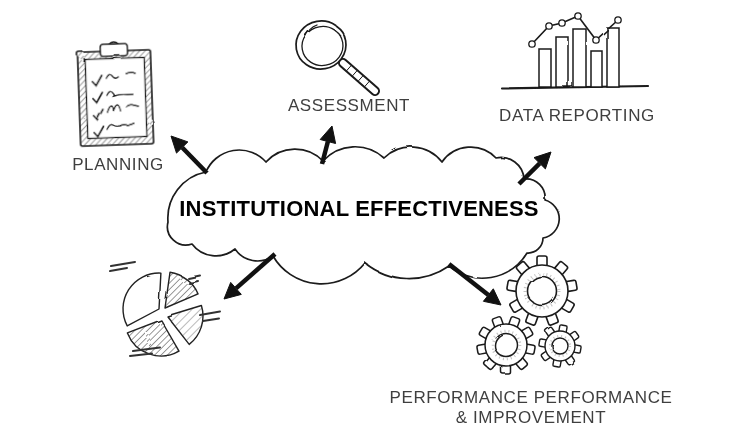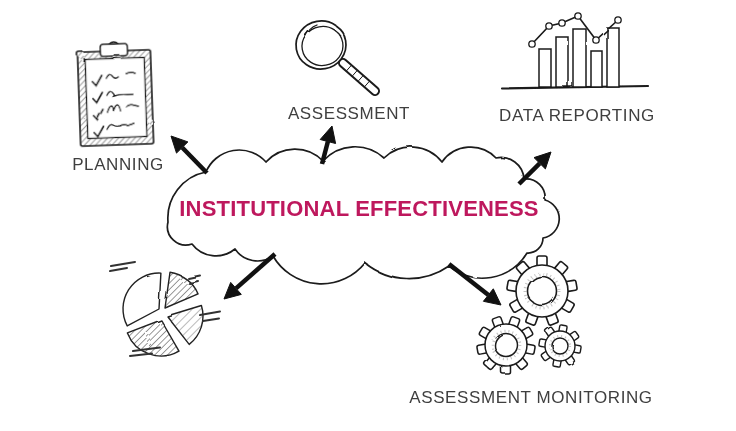--- a/index.html
+++ b/index.html
@@ -9,21 +9,21 @@
   }
   .stage svg{position:absolute;left:0;top:0;}
   .node-label{
     position:absolute;width:300px;text-align:center;
     color:#3f3f3f;font-size:17px;line-height:20px;letter-spacing:0.6px;
     font-weight:400;white-space:nowrap;
   }
   .node-label span{display:block;}
   .center-title{
     position:absolute;left:159px;top:196px;width:400px;text-align:center;
-    color:#be185d;font-size:22px;font-weight:bold;letter-spacing:0.2px;
+    color:#000000;font-size:22px;font-weight:bold;letter-spacing:0.2px;
     white-space:nowrap;
   }
 </style>
 </head>
 <body>
 
 <div class="stage">
 
 <svg width="736" height="431" viewBox="0 0 736 431">
   <defs>
@@ -195,26 +195,27 @@
     </g>
   </g>
 </svg>
 
 <div class="center-title">INSTITUTIONAL EFFECTIVENESS</div>
 
 <div class="node-label" style="left:-32px;top:155px;">
   <span>PLANNING</span>
 </div>
 
-<div class="node-label" style="left:199px;top:96px;margin-top:8px;">
+<div class="node-label" style="left:199px;top:96px;">
   <span>ASSESSMENT</span>
 </div>
 
 <div class="node-label" style="left:427px;top:106px;">
   <span>DATA REPORTING</span>
 </div>
 
 
 <div class="node-label" style="left:381px;top:388px;">
-  <span>ASSESSMENT MONITORING</span>
+  <span>PERFORMANCE PERFORMANCE</span>
+  <span>&amp; IMPROVEMENT</span>
 </div>
 
 </div>
 
 </body></html>

